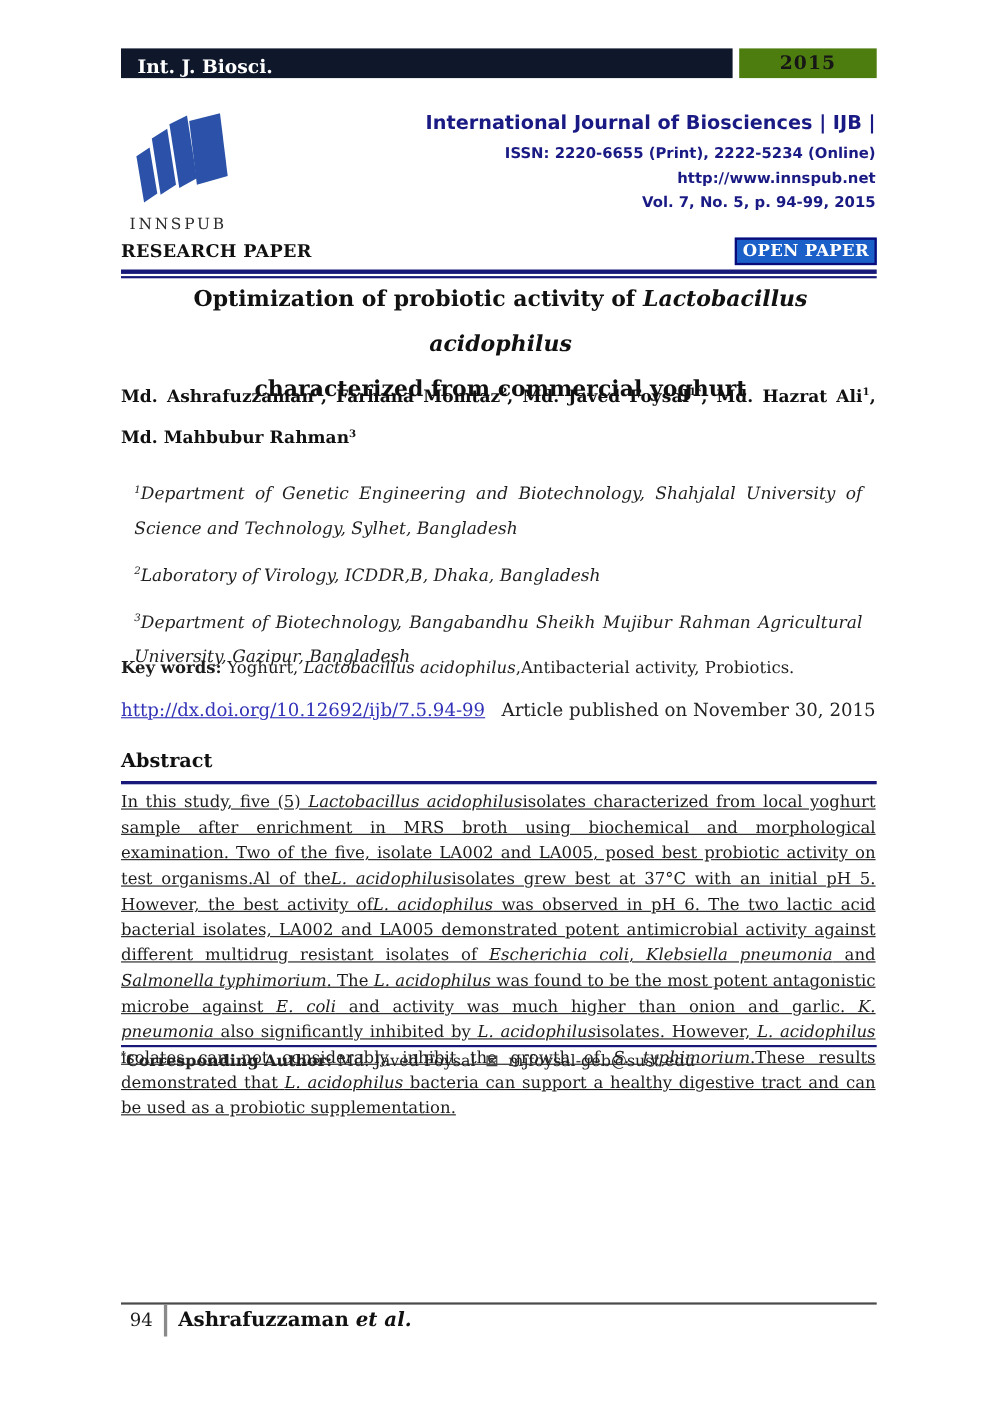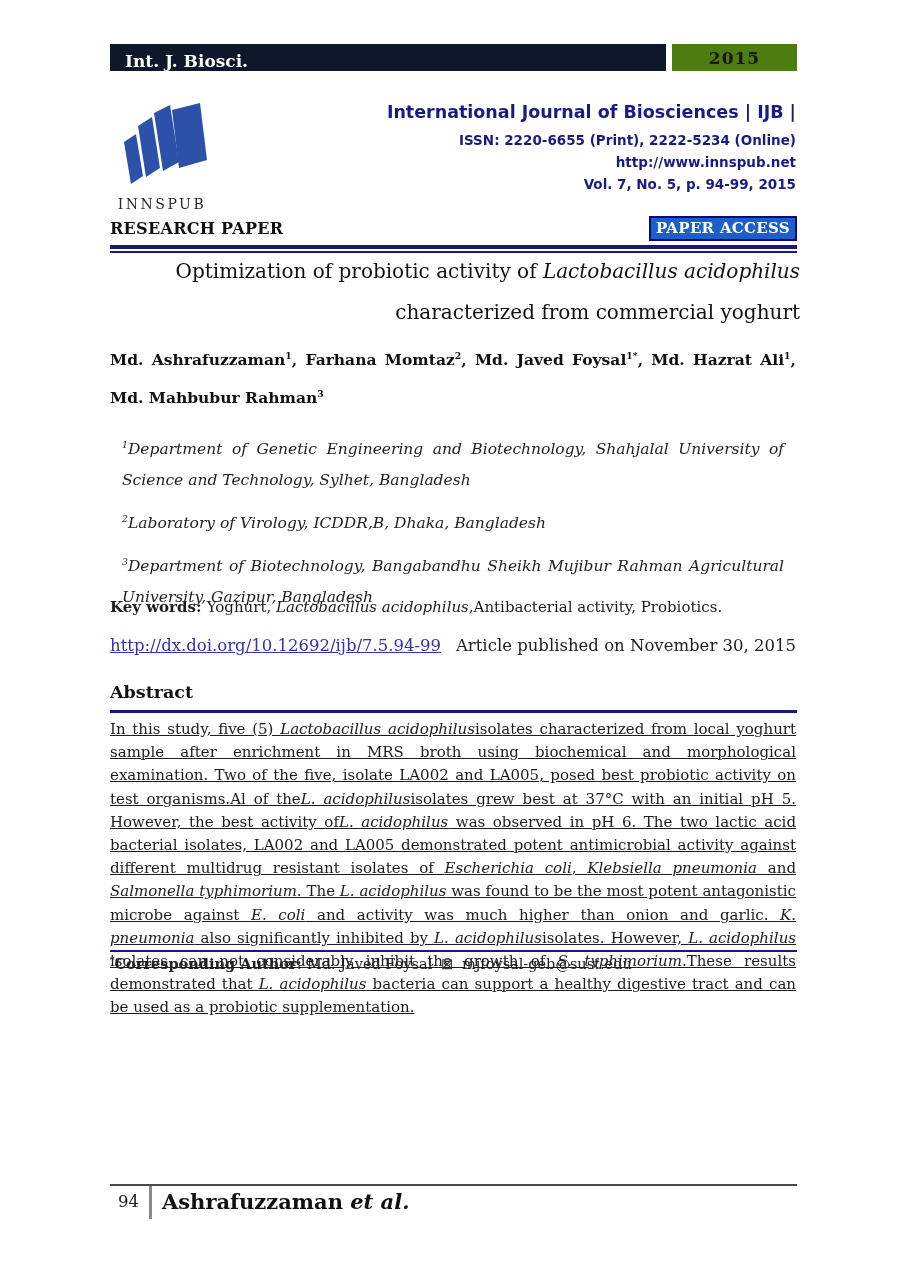--- a/index.html
+++ b/index.html
@@ -31,21 +31,21 @@
     justify-content:space-between;align-items:center;}
   .research{font-size:16px;font-weight:600;color:#101010;letter-spacing:0.3px;}
   .badge{background:#1b5fc8;color:#ffffff;font-size:15px;font-weight:600;
     padding:1px 5px 2px;border:2px solid #0a0a78;letter-spacing:0.3px;}
   .double-rule{position:absolute;left:110px;top:245px;width:687px;}
   .double-rule .r1{height:4px;background:#181878;}
   .double-rule .r2{height:2px;background:#181878;margin-top:2px;}
 
   
   .title{position:absolute;left:110px;top:251px;width:690px;margin:0;
-    font-size:20px;font-weight:normal;line-height:41px;color:#111;text-align:right;}
+    font-size:20px;font-weight:bold;line-height:41px;color:#111;text-align:center;}
   .authors{position:absolute;left:110px;top:341px;width:686px;margin:0;
     font-size:15.5px;font-weight:bold;line-height:38px;text-align:justify;color:#111;}
   .affiliations{position:absolute;left:110px;top:422px;width:686px;
     font-style:italic;font-size:15.5px;line-height:31px;text-align:justify;color:#1e1e1e;}
   .affiliations p{margin:12px;}
   sup{font-size:60%;line-height:0;}
 
   .keywords{position:absolute;left:110px;top:598px;width:686px;margin:0;font-size:15px;}
 
   .doi-row{position:absolute;left:110px;top:636px;width:686px;display:flex;
@@ -61,21 +61,21 @@
     font-size:15px;line-height:23.2px;text-align:justify;color:#1c1c1c;text-decoration:underline;}
   .bottom-rule{position:absolute;left:110px;top:950px;width:687px;height:2px;background:#181878;}
   .corresponding{position:absolute;left:110px;top:955px;width:686px;margin:0;font-size:14.5px;color:#222;}
   .mail-icon{font-family:"DejaVu Sans", sans-serif;font-size:15px;color:#444;padding:0 4px;}
 
   
   .footer{position:absolute;left:110px;top:1184px;width:687px;border-top:2px solid #4a4a4a;
     display:flex;align-items:stretch;}
   .pnum{font-size:16.5px;color:#1c1c1c;padding:3px 10px 5px 8px;display:flex;align-items:center;}
   .vbar{width:3px;background:#8a8a8a;}
-  .fauthor{font-size:21px;font-weight:bold;color:#111;padding:3px 0 5px 10px;display:flex;align-items:center;}
+  .fauthor{font-size:18px;font-weight:bold;color:#111;padding:3px 0 5px 10px;display:flex;align-items:center;}
 </style>
 </head>
 <body>
 
 <div class="page">
 
   <div class="topbar">
     <div class="topbar-blue">
       <span>Int. J. Biosci.</span>
     </div>
@@ -97,21 +97,21 @@
 
   <div class="journal-info">
     <div class="jtitle">International Journal of Biosciences | IJB |</div>
     <div class="jline">ISSN: 2220-6655 (Print), 2222-5234 (Online)</div>
     <div class="jline">http://www.innspub.net</div>
     <div class="jline">Vol. 7, No. 5, p. 94-99, 2015</div>
   </div>
 
   <div class="type-row">
     <span class="research">RESEARCH PAPER</span>
-    <span class="badge">PAPER ACCESS</span>
+    <span class="badge">OPEN PAPER</span>
   </div>
   <div class="double-rule">
     <div class="r1"></div>
     <div class="r2"></div>
   </div>
 
   <h1 class="title"><span>Optimization of probiotic activity of </span><span style="font-style: italic;">Lactobacillus acidophilus</span><br><span>characterized from commercial yoghurt</span></h1>
 
   <p class="authors"><span>Md. Ashrafuzzaman</span><sup>1</sup><span>, Farhana Momtaz</span><sup>2</sup><span>, Md. Javed Foysal</span><sup>1*</sup><span>, Md. Hazrat Ali</span><sup>1</sup><span>, Md. Mahbubur Rahman</span><sup>3</sup></p>
 

